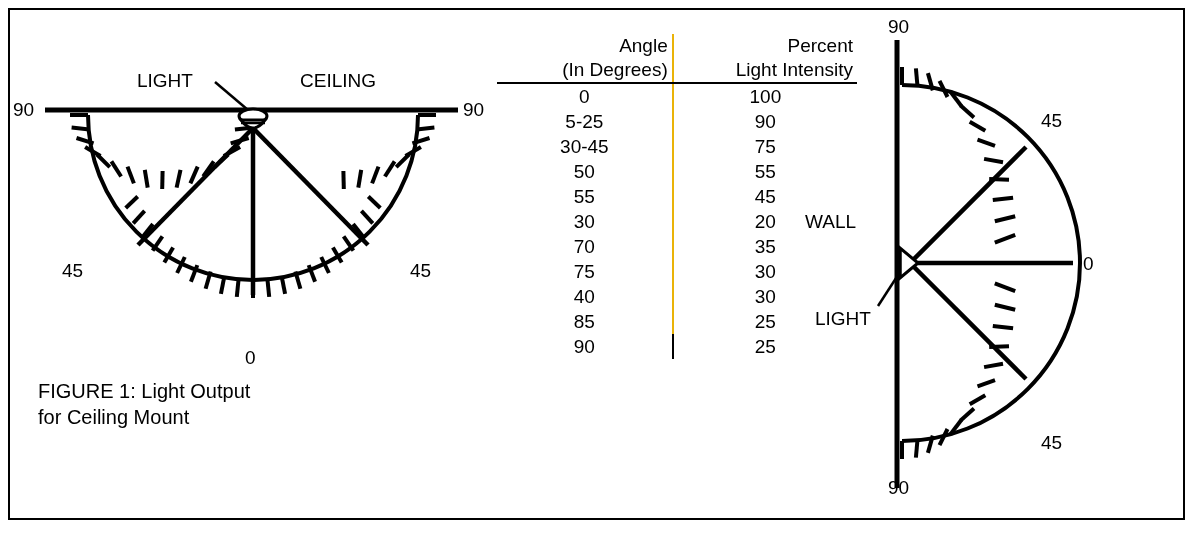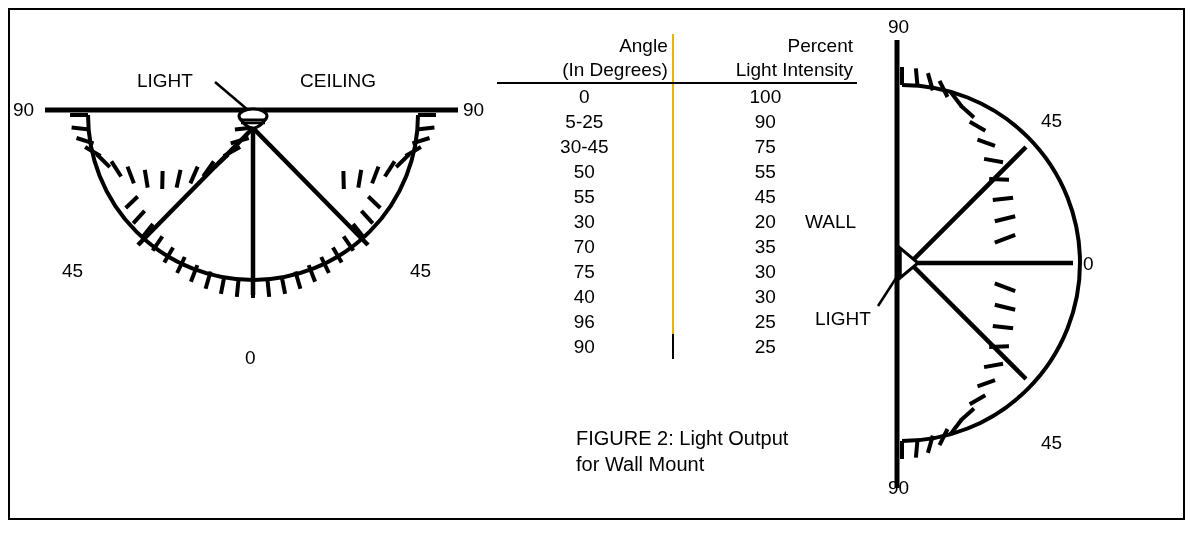--- a/index.html
+++ b/index.html
@@ -165,20 +165,22 @@
       </svg>
 
       <span class="label" style="left:127px; top:60px;">LIGHT</span>
       <span class="label" style="left:290px; top:60px;">CEILING</span>
       <span class="label" style="left:3px; top:89px;">90</span>
       <span class="label" style="left:453px; top:89px;">90</span>
       <span class="label" style="left:52px; top:250px;">45</span>
       <span class="label" style="left:400px; top:250px;">45</span>
       <span class="label" style="left:235px; top:337px;">0</span>
 
+      <div class="fig-caption" style="left: 28px; top: 368px; white-space: pre;">FIGURE 1: Light Output
+for Ceiling Mount</div>
     </div>
 
     <div id="table-block">
       <table>
         <thead>
           <tr>
             <th class="colA">Angle</th>
             <th class="colB">Percent</th>
           </tr>
           <tr class="head-under">
@@ -217,21 +219,21 @@
           </tr>
           <tr>
             <td class="colA">75</td>
             <td class="colB">30</td>
           </tr>
           <tr>
             <td class="colA">40</td>
             <td class="colB">30</td>
           </tr>
           <tr>
-            <td class="colA">96</td>
+            <td class="colA">85</td>
             <td class="colB">25</td>
           </tr>
           <tr>
             <td class="colA">90</td>
             <td class="colB">25</td>
           </tr>
         </tbody>
       </table>
     </div>
 
@@ -292,18 +294,16 @@
       </svg>
 
       <span class="label" style="left:48px; top:6px;">90</span>
       <span class="label" style="left:48px; top:467px;">90</span>
       <span class="label" style="left:-35px; top:168px;margin-top:33px;">WALL</span>
       <span class="label" style="left:-25px; top:298px;">LIGHT</span>
       <span class="label" style="left:201px; top:100px;">45</span>
       <span class="label" style="left:201px; top:422px;">45</span>
       <span class="label" style="left:243px; top:243px;">0</span>
 
-      <div class="fig-caption" style="left: -264px; top: 415px; text-align: left; white-space: pre;">FIGURE 2: Light Output
-for Wall Mount</div>
     </div>
 
   </div>
 </div>
 
 </body></html>

